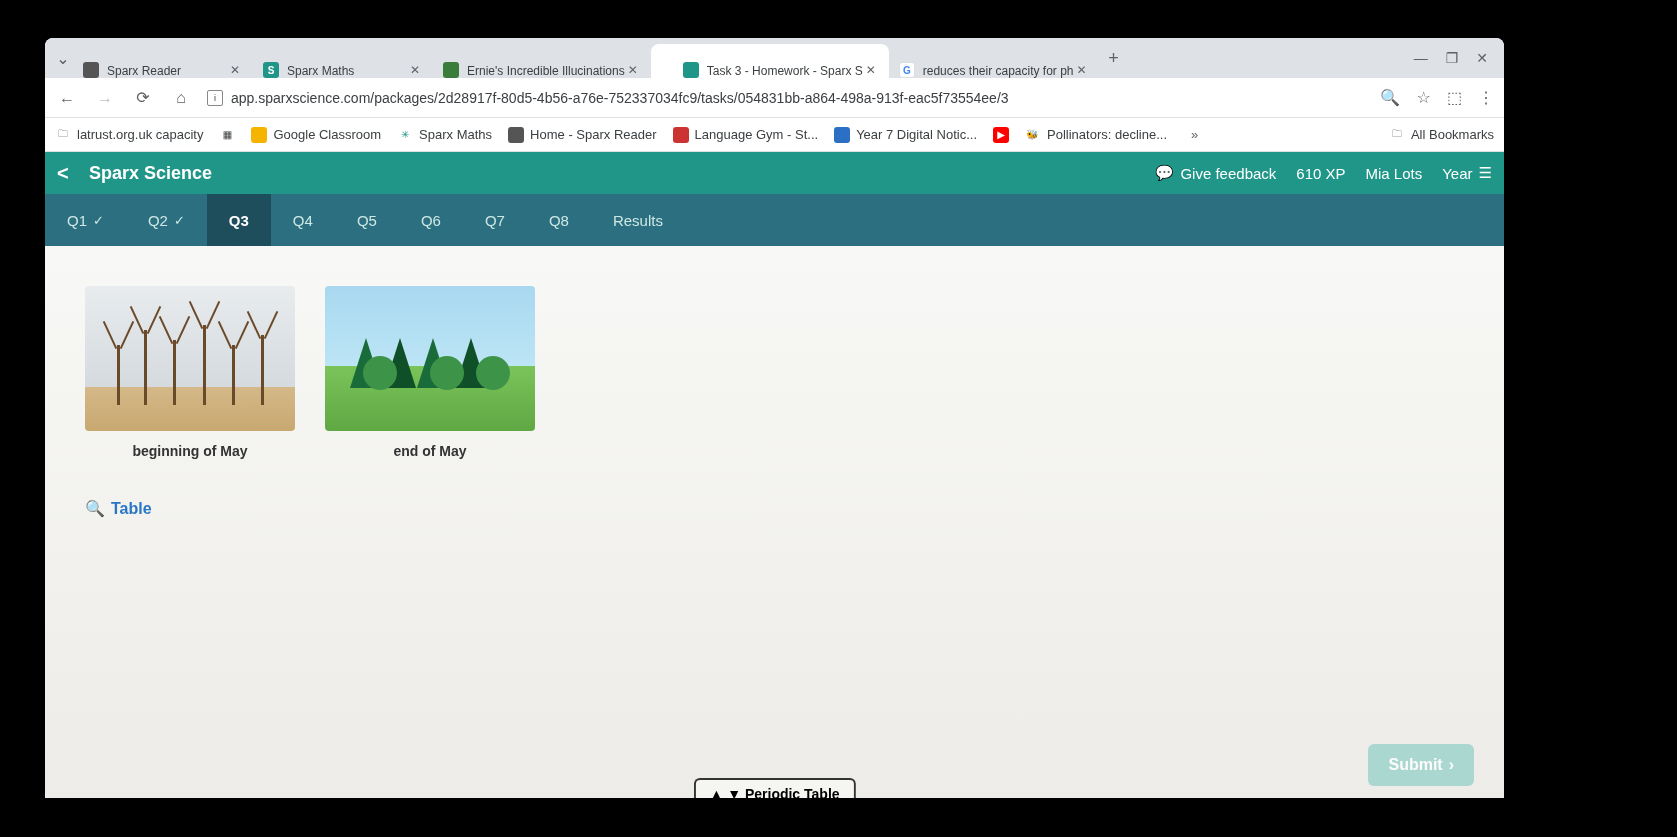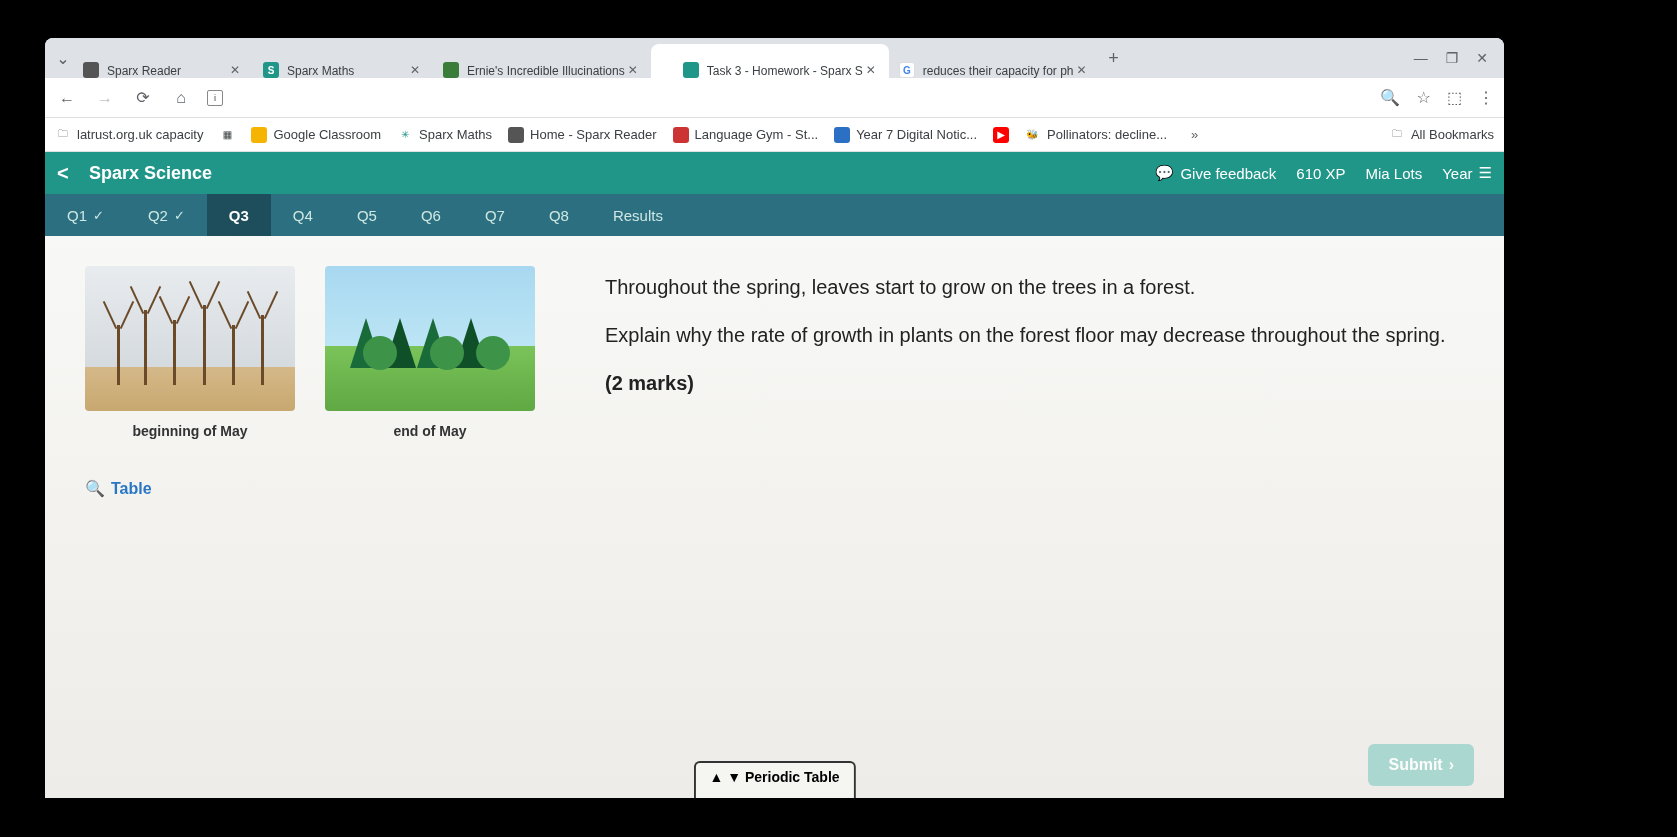--- a/index.html
+++ b/index.html
@@ -34,48 +34,48 @@
   
   
   .app-header { height: 42px; background: #1f9688; display: flex; align-items: center; color: #fff; padding: 0 12px; }
   .app-back { width: 24px; font-size: 20px; font-weight:bold; }
   .app-title { font-size: 18px; font-weight: 600; margin-left: 8px; }
   .app-right { margin-left: auto; display: flex; align-items: center; gap: 20px; font-size: 15px; }
   .feedback { display:flex; align-items:center; gap:6px; }
   .menu-btn { display:flex; align-items:center; gap:6px; }
   
   
-  .q-tabs { height: 42px; background: #2b6f81; display: flex; align-items: stretch; color: #cfe8e3; font-size: 15px; position:relative;}
+  .q-tabs { height: 52px; background: #2b6f81; display: flex; align-items: stretch; color: #cfe8e3; font-size: 15px; position:relative;}
   .q-tab { padding: 0 22px; display: flex; align-items: center; gap: 6px; position:relative; }
   .q-tab.done::after { content:"✓"; font-size:13px; }
   .q-tab.active { background: #1e4d5c; color: #fff; font-weight:600; }
   .q-tab.active::before { content:""; position:absolute; bottom:-8px; left:50%; transform:translateX(-50%); border:8px solid transparent; border-top-color:#1e4d5c; }
   .q-results { padding: 0 22px; display:flex; align-items:center; }
   
   
   .content { flex:1; background: linear-gradient(#f8f8f6, #edece8); padding: 30px 40px; display: flex; gap: 40px; position:relative; overflow:hidden;}
   .left-col { width: 480px; }
-  .images-row { display:flex; gap:30px; align-items:flex-end;}
+  .images-row { display:flex; gap:30px; margin-top:10px;align-items:flex-end;}
   .img-card { display:flex; flex-direction:column; align-items:center; }
   .tree-img { width: 210px; height: 145px; border-radius:4px; position:relative; overflow:hidden; }
   .tree-img.winter { background: linear-gradient(#e8ecef 0%, #d5dade 70%, #d4b888 70%, #c8a870 100%); }
   .tree-img.summer { background: linear-gradient(#a8d8f0 0%, #bce5f5 55%, #7bc45a 55%, #5fa843 100%); }
   .caption { margin-top:12px; font-size:14px; font-weight:600; color:#333;}
   .zoom-link { margin-top:40px; color:#2876c4; font-weight:600; font-size:16px; display:flex; align-items:center; gap:6px;}
   
   .right-col { flex:1; padding-top:6px;}
   .q-text { font-size:20px; color:#222; line-height:1.5; }
   .q-text p { margin-bottom: 18px; }
   .marks { font-weight:600; }
   .answer-box { width: 660px; height: 150px; margin-top: 18px; border: 2px solid #cfe0e8; border-radius: 6px; padding: 14px 18px; font-size: 19px; color:#999; resize:none; font-family:inherit; background:#fff;}
   .answer-box::placeholder { color:#aaa; }
   
   .submit-btn { position:absolute; right:30px; bottom:12px; background:#9fd4cb; color:#fff; border:none; border-radius:6px; padding:12px 20px; font-size:16px; font-weight:600; display:flex; align-items:center; gap:6px; opacity:0.85;}
   
-  .bottom-btn { position:absolute; bottom:0; left:50%; transform:translateX(-50%); border:2px solid #333; border-bottom:none; border-radius:6px 6px 0 0; padding:6px 14px 0; font-size:14px; font-weight:600; background:#f5f5f2; height:37px; overflow:hidden;}
+  .bottom-btn { position:absolute; bottom:0; left:50%; transform:translateX(-50%); border:2px solid #333; border-bottom:none; border-radius:6px 6px 0 0; padding:6px 14px 0; font-size:14px; font-weight:600; background:#f5f5f2; height:20px; overflow:hidden;}
 
   
   .winter .trunk { position:absolute; bottom:18%; width:3px; background:#6b4a2a; }
   .winter .trunk::before,.winter .trunk::after{content:"";position:absolute;width:2px;height:30px;background:#6b4a2a;top:-25px;}
   .winter .trunk::before{left:-8px;transform:rotate(-25deg);}
   .winter .trunk::after{right:-8px;transform:rotate(25deg);}
   
   .summer .pine { position:absolute; bottom:30%; width:0;height:0; border-left:16px solid transparent; border-right:16px solid transparent; border-bottom:50px solid #1a6b3a;}
   .summer .bush { position:absolute; bottom:28%; width:34px;height:34px;border-radius:50%; background:#3d9448;}
 </style>
@@ -121,20 +121,21 @@
     </div>
   </div>
 
   <div class="addr-row">
     <div class="nav-btn">←</div>
     <div class="nav-btn" style="opacity:.4">→</div>
     <div class="nav-btn">⟳</div>
     <div class="nav-btn">⌂</div>
     <div class="url-bar">
       <span class="site-icon">i</span>
+      <span>app.sparxscience.com/packages/2d28917f-80d5-4b56-a76e-752337034fc9/tasks/054831bb-a864-498a-913f-eac5f73554ee/3</span>
     </div>
     <div class="addr-actions">
       <span>🔍</span>
       <span>☆</span>
       <span>⬚</span>
       <span>⋮</span>
     </div>
   </div>
 
   <div class="bookmarks-bar">
@@ -253,25 +254,20 @@
           <div class="caption">end of May</div>
         </div>
       </div>
       <div class="zoom-link">
         <span>🔍</span>
         <span>Table</span>
       </div>
     </div>
 
     <div class="right-col">
-      <div class="q-text">
-        <p>Throughout the spring, leaves start to grow on the trees in a forest.</p>
-        <p>Explain why the rate of growth in plants on the forest floor may decrease throughout the spring.</p>
-        <p class="marks">(2 marks)</p>
-      </div>
     </div>
 
     <div class="bottom-btn">
       <span>▲ ▼ Periodic Table</span>
     </div>
 
     <button class="submit-btn">
       <span>Submit</span>
       <span>›</span>
     </button>

